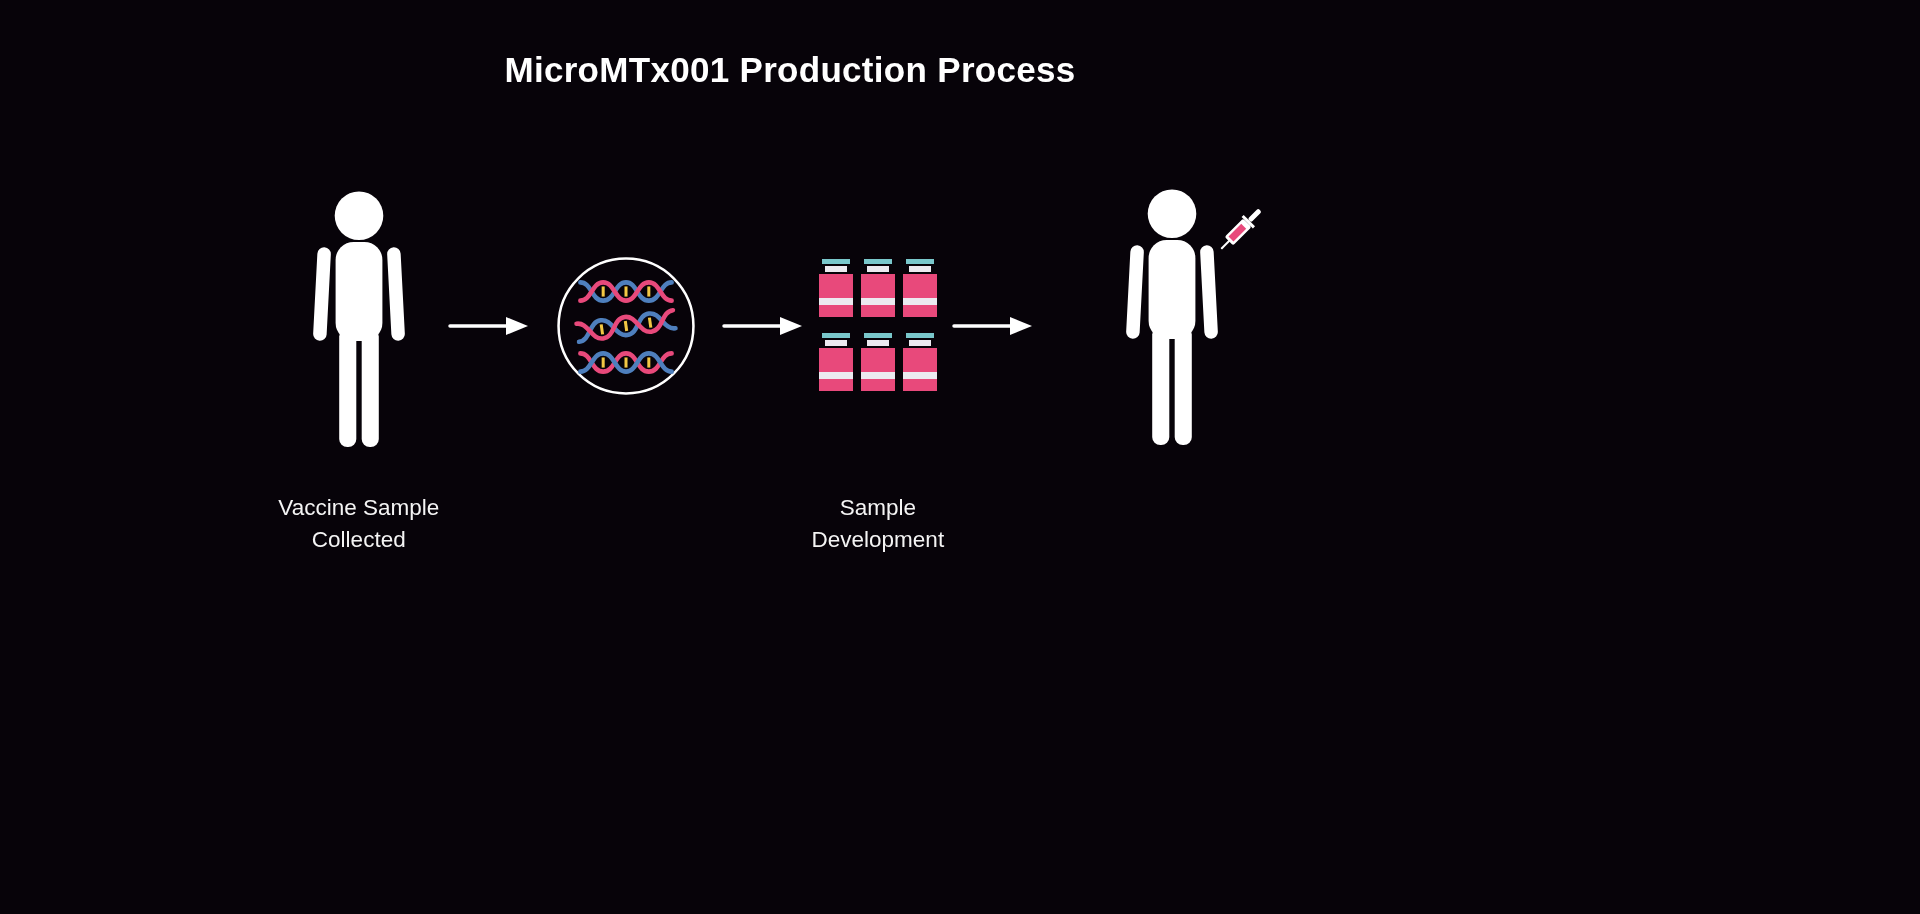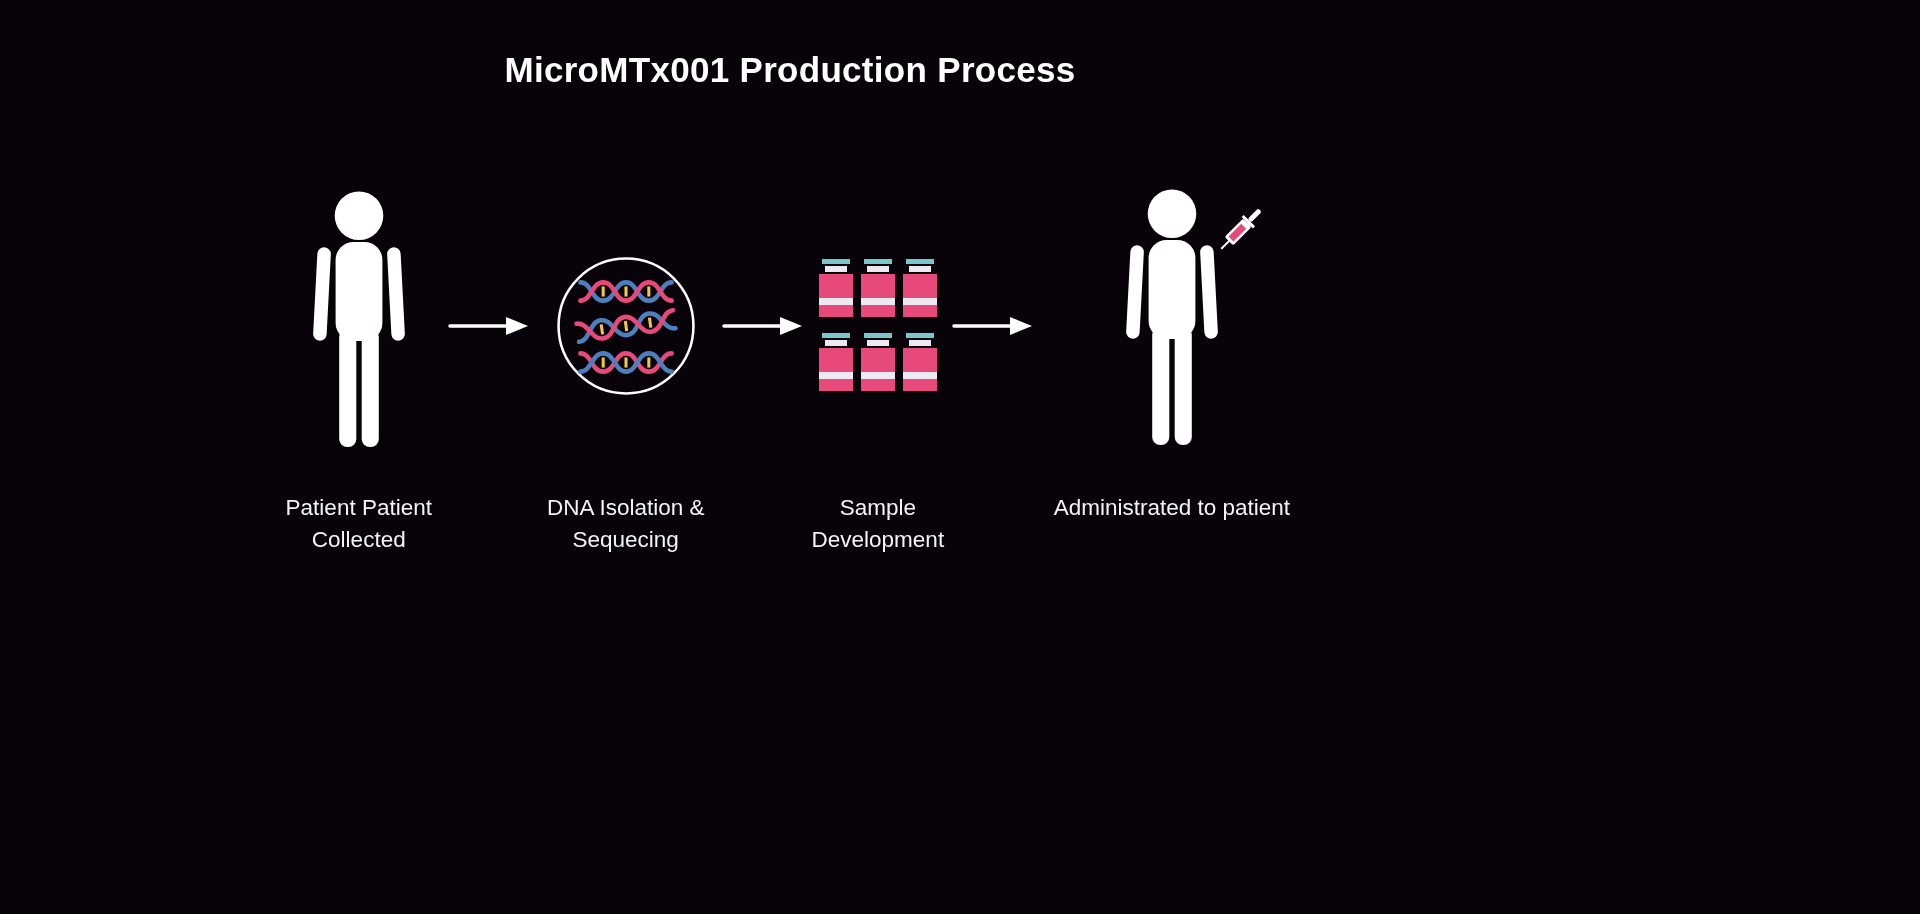--- a/index.html
+++ b/index.html
@@ -66,21 +66,21 @@
       <div class="icon-box">
         <svg width="108" height="275" viewBox="0 0 120 300" aria-hidden="true">
           <circle class="person-fill" cx="60" cy="27" r="27"></circle>
           <rect class="person-fill" x="34" y="56" width="52" height="110" rx="20"></rect>
           <rect class="person-fill" x="14" y="62" width="15" height="104" rx="7.5" transform="rotate(3 21 64)"></rect>
           <rect class="person-fill" x="91" y="62" width="15" height="104" rx="7.5" transform="rotate(-3 98 64)"></rect>
           <rect class="person-fill" x="38" y="152" width="19" height="132" rx="9"></rect>
           <rect class="person-fill" x="63" y="152" width="19" height="132" rx="9"></rect>
         </svg>
       </div>
-      <div class="label">Patient Patient Collected</div>
+      <div class="label">Vaccine Sample Collected</div>
     </div>
 
     <div class="arrow-box">
       <svg width="82" height="24" viewBox="0 0 82 24" aria-hidden="true">
         <line x1="2" y1="12" x2="62" y2="12" stroke="#ffffff" stroke-width="3.5" stroke-linecap="round"></line>
         <polygon points="58,3 80,12 58,21" fill="#ffffff"></polygon>
       </svg>
     </div>
 
     <div class="stage stage-2">
@@ -106,21 +106,20 @@
 
           <g transform="translate(25,94)">
             <path class="helix strand-pink" d="M0,3 C11,3 11,21 22.5,21 C34,21 34,3 45,3 C56,3 56,21 67.5,21 C79,21 79,3 90,3"></path>
             <path class="helix strand-blue" d="M0,21 C11,21 11,3 22.5,3 C34,3 34,21 45,21 C56,21 56,3 67.5,3 C79,3 79,21 90,21"></path>
             <line class="rung" x1="22.5" y1="7" x2="22.5" y2="17"></line>
             <line class="rung" x1="45" y1="7" x2="45" y2="17"></line>
             <line class="rung" x1="67.5" y1="7" x2="67.5" y2="17"></line>
           </g>
         </svg>
       </div>
-      <div class="label">DNA Isolation &amp; Sequecing</div>
     </div>
 
     <div class="arrow-box">
       <svg width="82" height="24" viewBox="0 0 82 24" aria-hidden="true">
         <line x1="2" y1="12" x2="62" y2="12" stroke="#ffffff" stroke-width="3.5" stroke-linecap="round"></line>
         <polygon points="58,3 80,12 58,21" fill="#ffffff"></polygon>
       </svg>
     </div>
 
     <div class="stage stage-3">
@@ -195,17 +194,16 @@
           </svg>
           <svg class="syringe" width="62" height="20" viewBox="0 0 62 20" aria-hidden="true">
             <line x1="0" y1="10" x2="12" y2="10" stroke="#ffffff" stroke-width="2"></line>
             <rect x="11" y="4" width="26" height="12" rx="2" fill="#ffffff"></rect>
             <rect x="14" y="6.5" width="18" height="7" fill="#e8497b"></rect>
             <rect x="37" y="2" width="3" height="16" fill="#ffffff"></rect>
             <rect x="40" y="7.5" width="15" height="5" rx="2" fill="#ffffff"></rect>
           </svg>
         </div>
       </div>
-      <div class="label">Administrated to patient</div>
     </div>
 
   </div>
 </div>
 
 </body></html>

